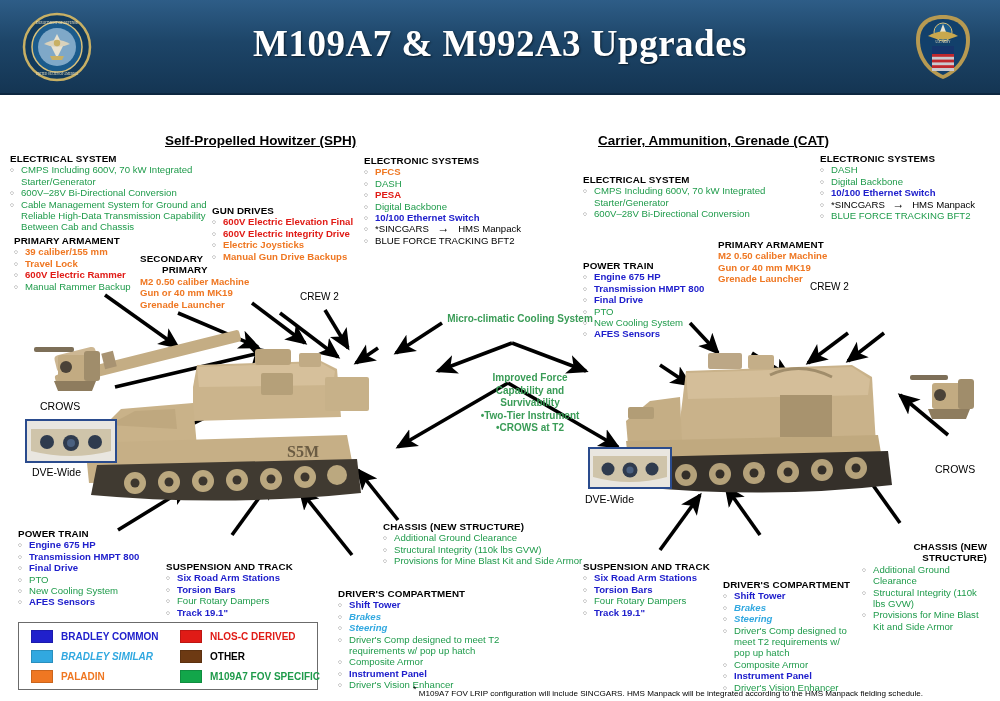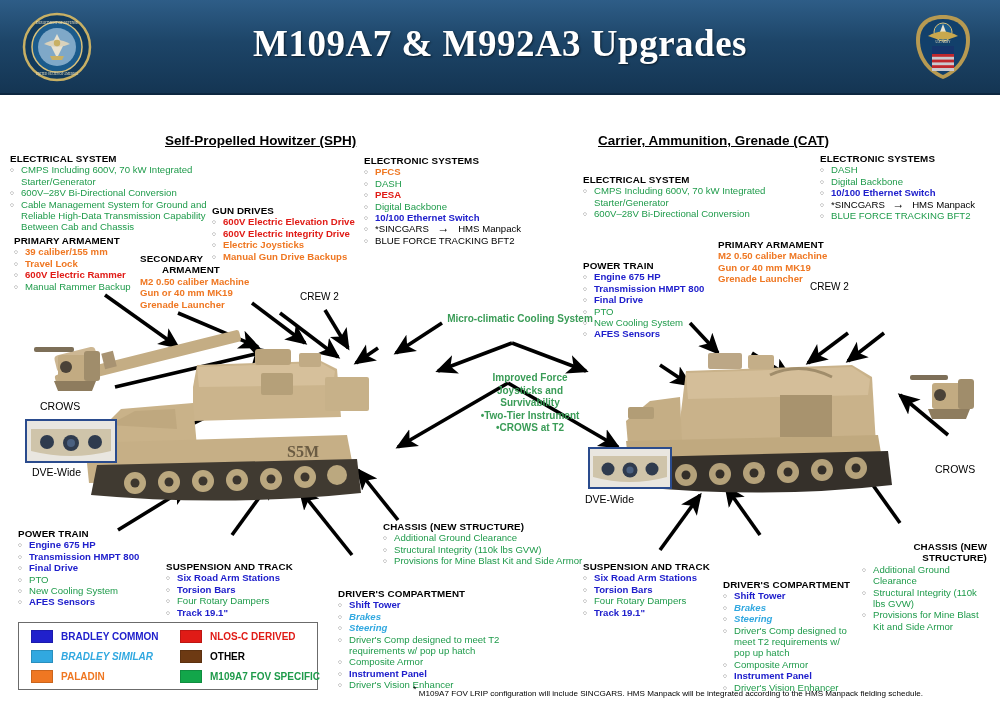--- a/index.html
+++ b/index.html
@@ -325,28 +325,28 @@
     <ul>
       <li class="c-orange">39 caliber/155 mm</li>
       <li class="c-orange">Travel Lock</li>
       <li class="c-red">600V Electric Rammer</li>
       <li class="c-green">Manual Rammer Backup</li>
     </ul>
   </div>
 
   <div class="blk" style="left:140px; top:158px; width:120px;">
     <div class="hd">SECONDARY</div>
-    <div class="hd" style="padding-left:22px;">ARMAMENT</div>
+    <div class="hd" style="padding-left:22px;">PRIMARY</div>
     <div class="c-orange">M2 0.50 caliber Machine Gun or 40 mm MK19 Grenade Launcher</div>
   </div>
 
   <div class="blk" style="left:212px; top:84px; width:150px;margin-top:26px;">
     <div class="hd">GUN DRIVES</div>
     <ul>
-      <li class="c-red">600V Electric Elevation Drive</li>
+      <li class="c-red">600V Electric Elevation Final</li>
       <li class="c-red">600V Electric Integrity Drive</li>
       <li class="c-orange">Electric Joysticks</li>
       <li class="c-orange">Manual Gun Drive Backups</li>
     </ul>
   </div>
 
   <div class="blk" style="left:364px; top:60px; width:200px;">
     <div class="hd">ELECTRONIC SYSTEMS</div>
     <ul>
       <li class="c-orange">PFCS</li>
@@ -409,21 +409,21 @@
       <li class="c-green">Composite Armor</li>
       <li class="c-blue">Instrument Panel</li>
       <li class="c-green">Driver's Vision Enhancer</li>
     </ul>
   </div>
 
   <div class="center-note" style="left:420px; top:218px; width:200px;">Micro-climatic Cooling System</div>
 
   <div class="center-note" style="left:455px; top:277px; width:150px;">
     <div>Improved Force</div>
-    <div>Joysticks and</div>
+    <div>Capability and</div>
     <div>Survivability</div>
     <div>•Two-Tier Instrument</div>
     <div>•CROWS at T2</div>
   </div>
 
   <div class="blk" style="left:583px; top:79px; width:215px;">
     <div class="hd">ELECTRICAL SYSTEM</div>
     <ul>
       <li class="c-green">CMPS Including 600V, 70 kW Integrated Starter/Generator</li>
       <li class="c-green">600V–28V Bi-Directional Conversion</li>

